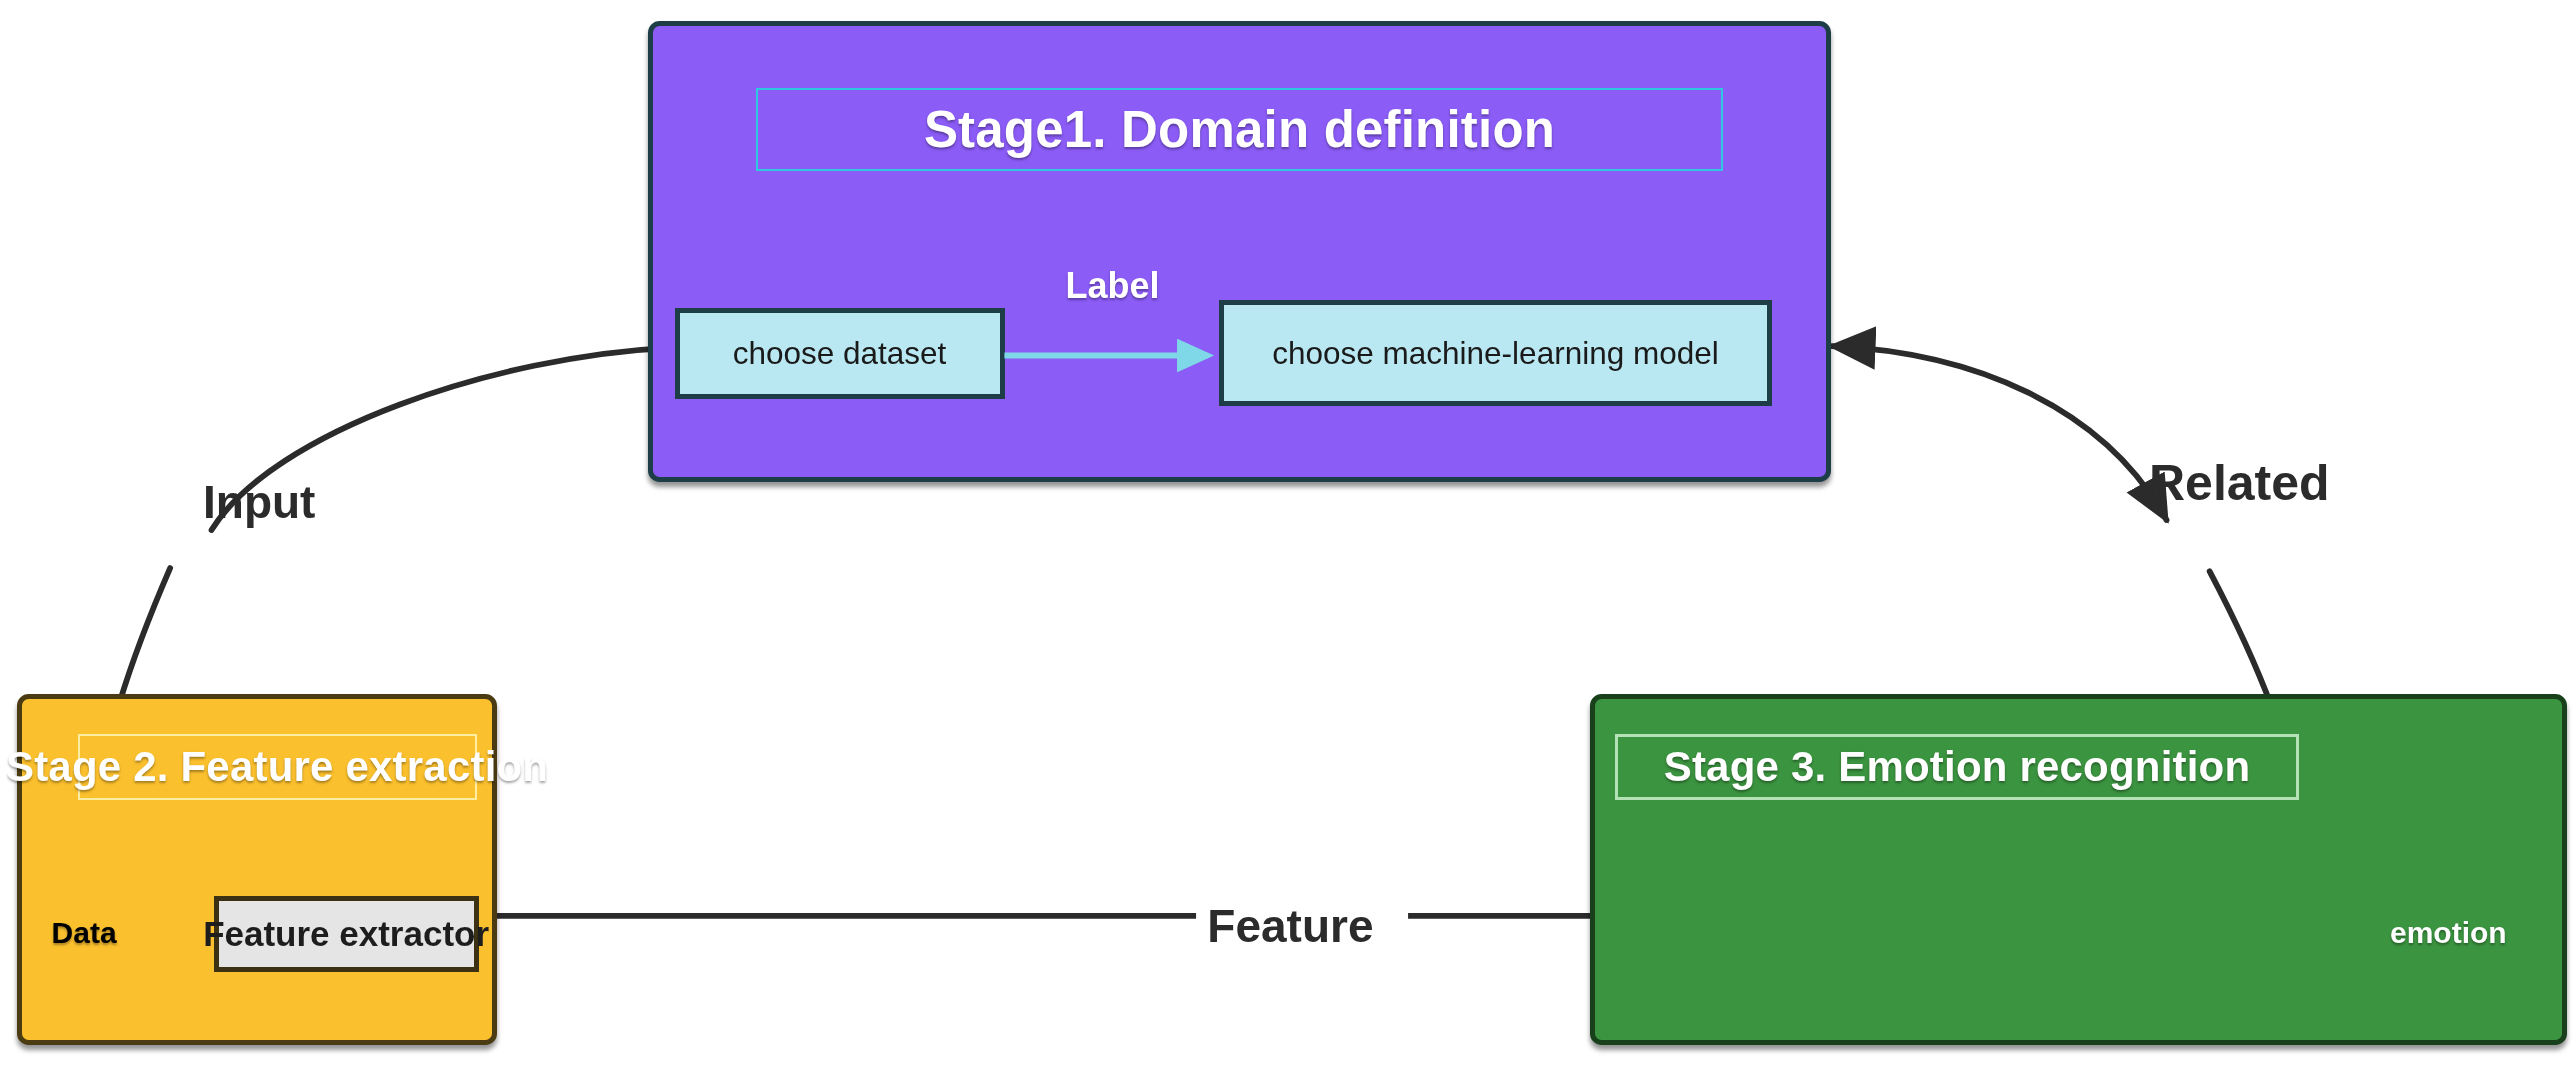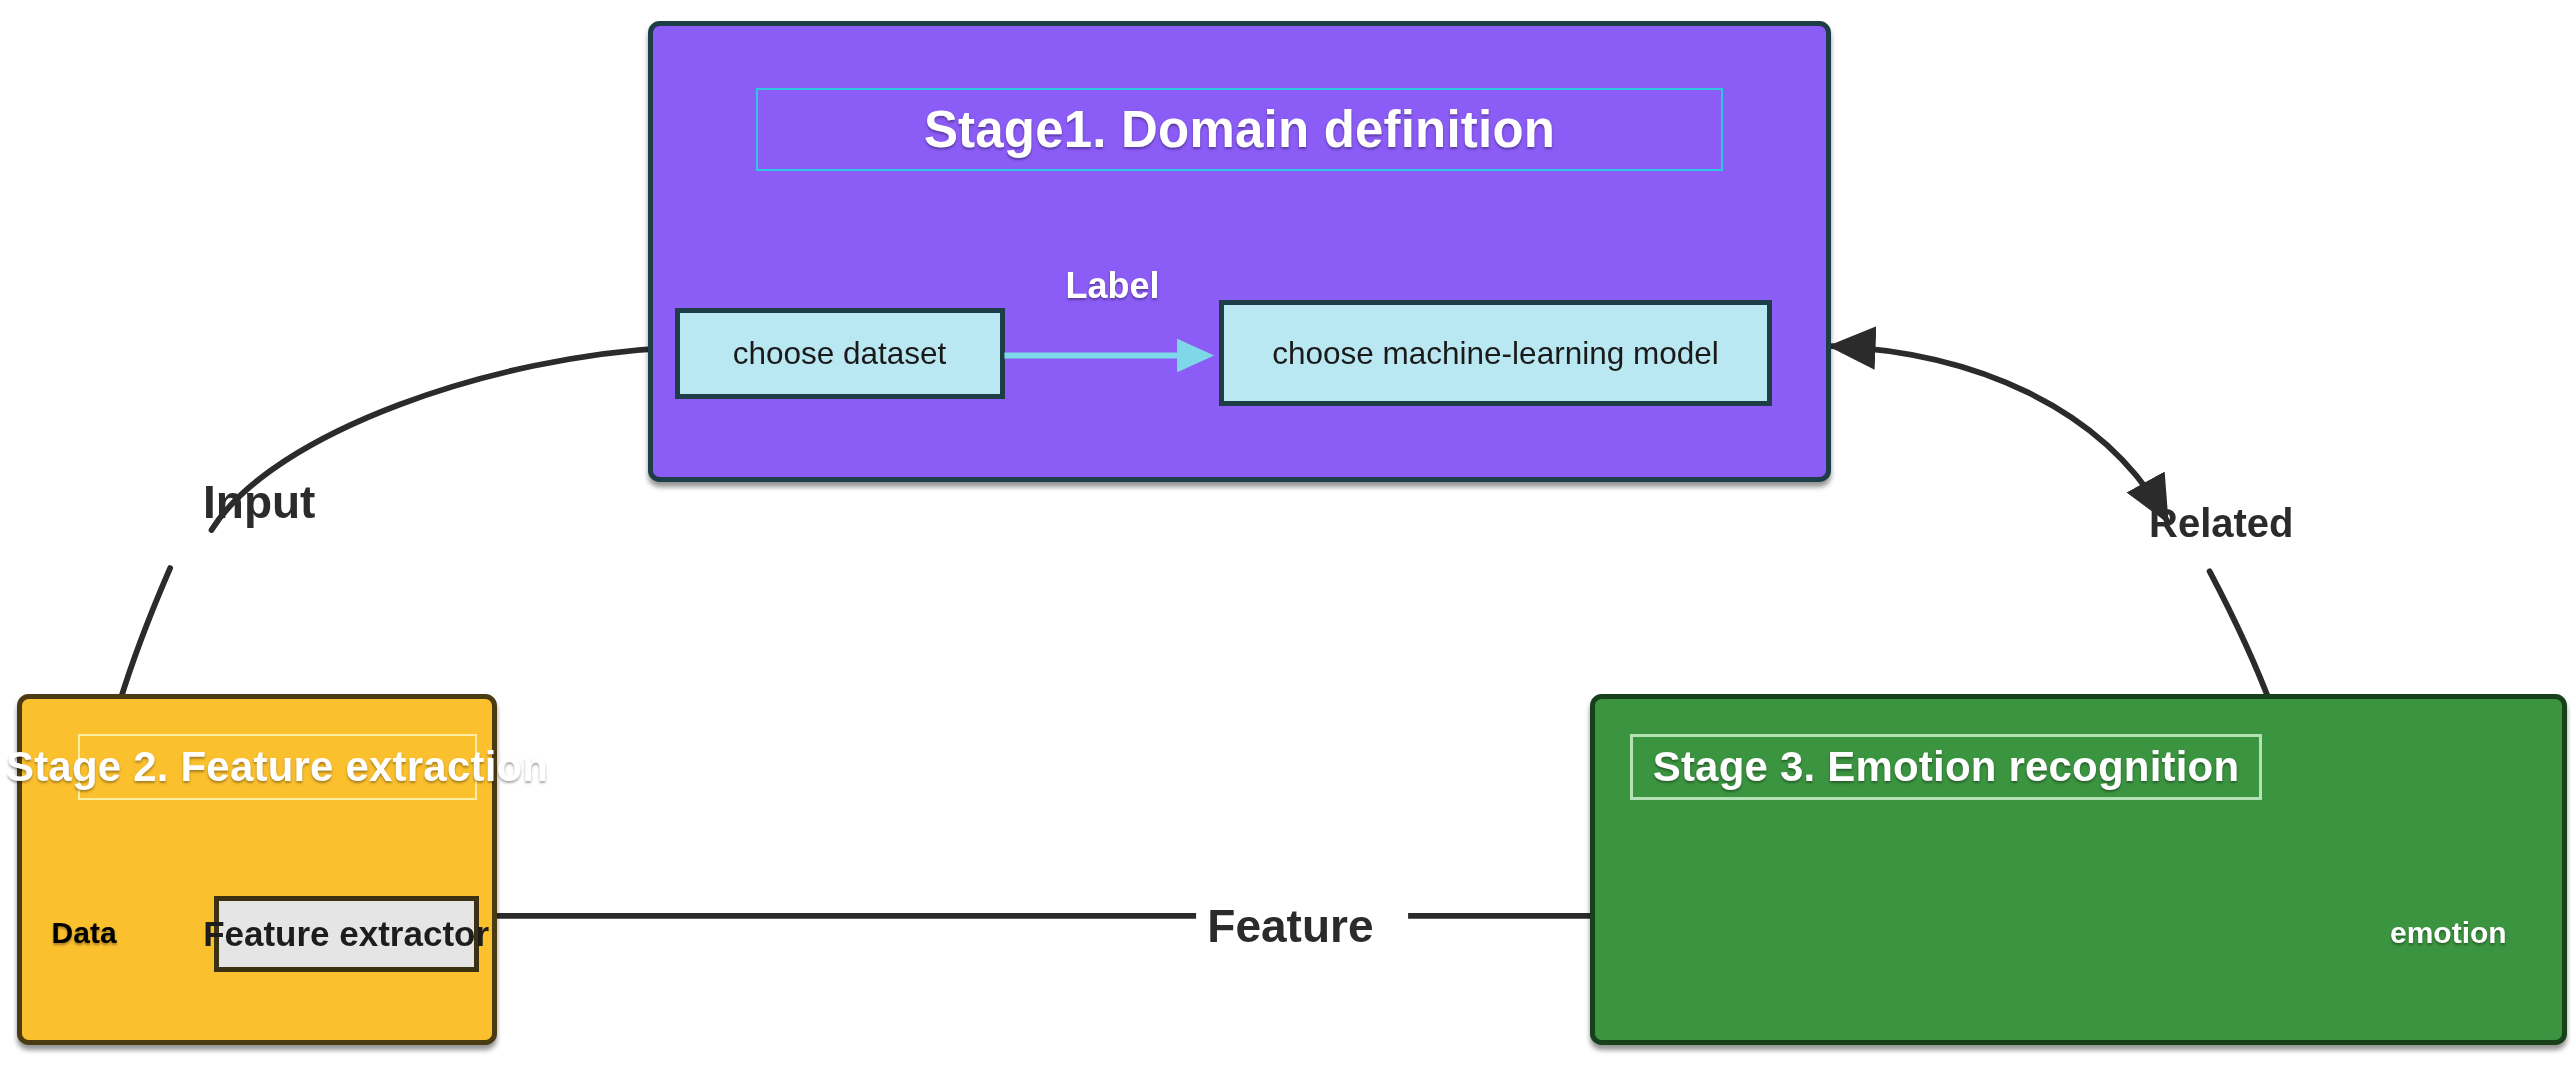--- a/index.html
+++ b/index.html
@@ -115,22 +115,22 @@
   }
 
   
   #stage3 {
     left: 1590px; top: 694px;
     width: 977px; height: 351px;
     background: #3b9440;
     border: 5.8px solid #17401b;
   }
   #stage3-title {
-    left: 35px; top: 35px;
-    width: 632px; height: 66px;
+    left: 20px; top: 35px;
+    width: 684px; height: 66px;
     border: 3.3px solid #b4e2b6;
     font-size: 42px;
   }
   #box-classifier {
     position: absolute;
     left: 116px; top: 197px;
     width: 580px; height: 76px;
     box-sizing: border-box;
     background: #7ac482;
     border: 5px solid #17401b;
@@ -158,21 +158,21 @@
     width: 2576px; height: 1074px;
     pointer-events: none;
   }
   .edge-label {
     position: absolute;
     font-weight: bold;
     color: #2b2b2b;
     white-space: nowrap;
   }
   #input-label   { left: 203px;  top: 475px;  font-size: 46px; }
-  #related-label { left: 2149px; top: 501px;  font-size: 40px; }
+  #related-label { left: 2149px; top: 454px;  font-size: 50px; }
   #feature-label {
     left: 1199px; top: 899px;
     font-size: 46px;
     background: #ffffff;
     padding: 0 8.3px;
   }
 </style>
 </head>
 <body>
 

